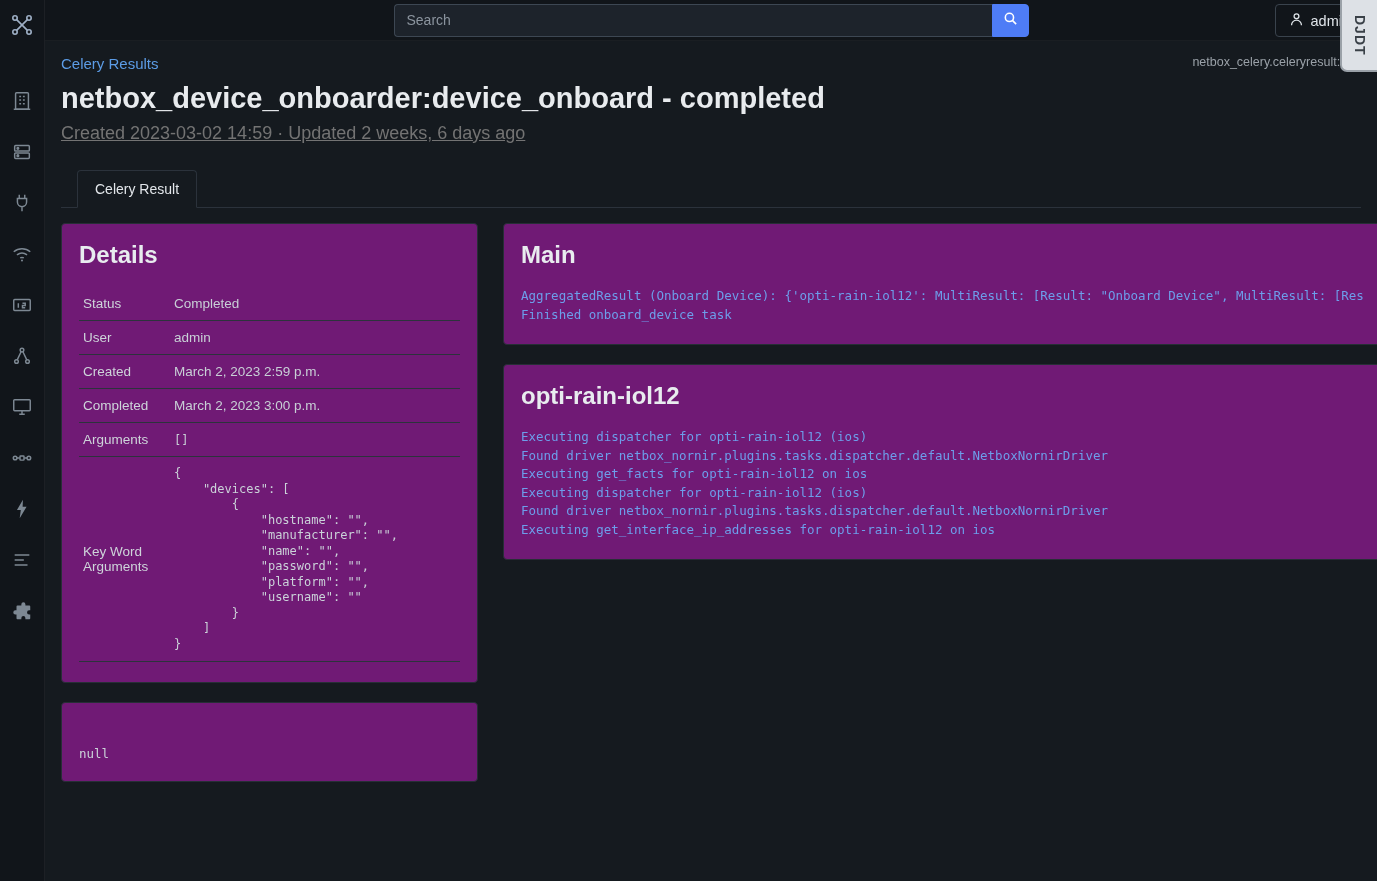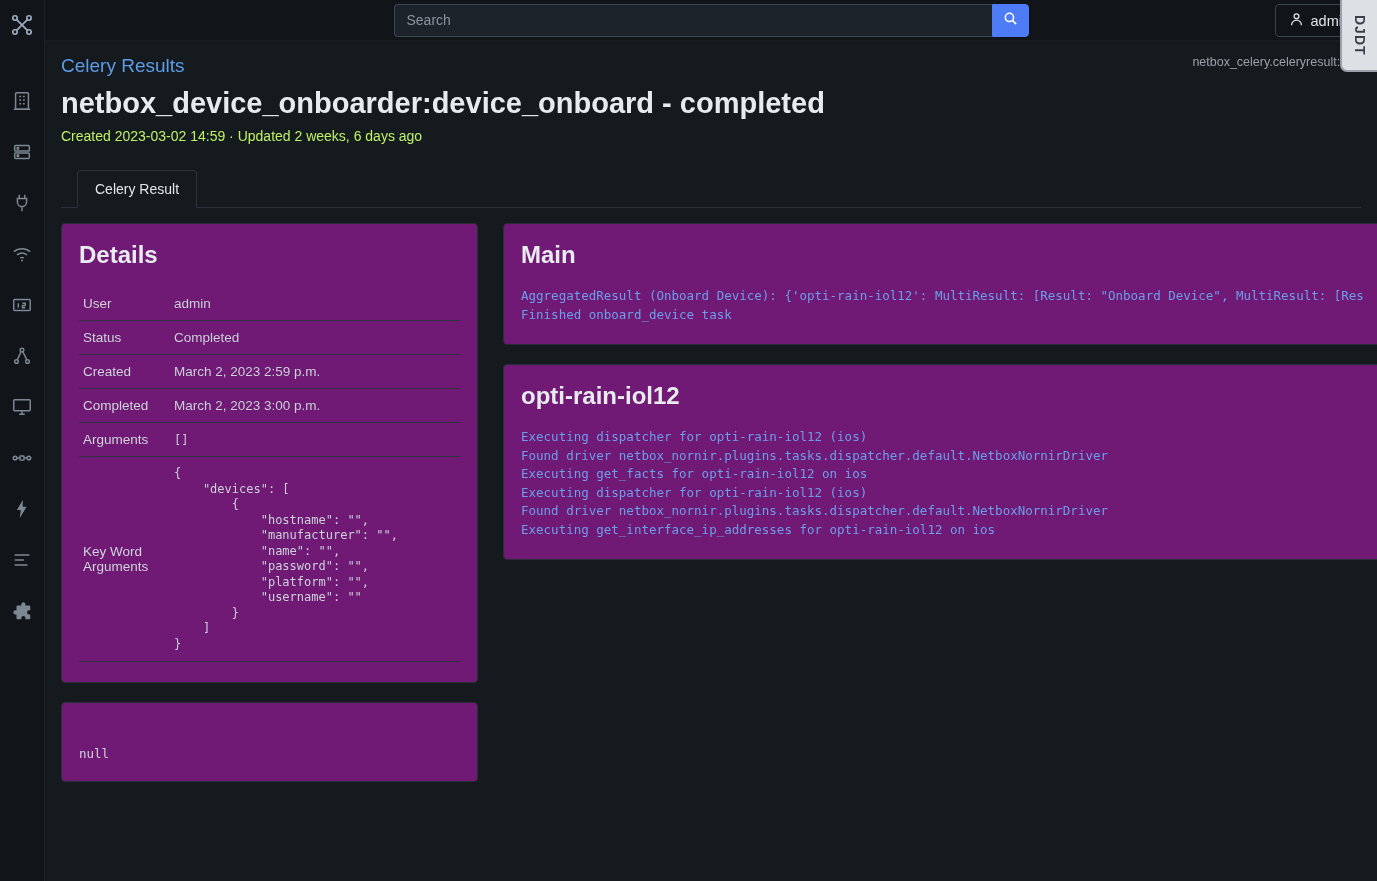--- a/index.html
+++ b/index.html
@@ -50,24 +50,24 @@
   .djdt{
     position:fixed; top:0; right:0; width:37px; height:72px; z-index:50;
     background:#dde1e6; border:2px solid #9aa1a8; border-top:none; border-right:none;
     border-radius:0 0 0 7px; display:flex; align-items:center; justify-content:center;
     writing-mode:vertical-rl; font-weight:bold; font-size:14px; letter-spacing:1px;
     color:#3a4148; cursor:pointer;
   }
   
   .content{flex:1; overflow:auto; padding:14px 16px 24px;}
   .crumbrow{display:flex; justify-content:space-between; align-items:flex-start;}
-  .breadcrumb{color:var(--link); font-size:19px; text-decoration:none; cursor:pointer;}
+  .breadcrumb{color:var(--link); font-size:15px; text-decoration:none; cursor:pointer;}
   .object-id{color:#9aa1a8; font-size:12.5px;}
   h1.page-title{margin:10px 0 8px; font-size:29px; font-weight:700; color:#e8ebee;}
-  .page-meta{color:#bef264; font-size:14px;}
+  .page-meta{color:#737373; font-size:18px;text-decoration:underline;}
   .tabs{margin-top:26px; border-bottom:1px solid #2b323b; padding-left:16px;}
   .tab{
     display:inline-block; padding:10px 17px; margin-bottom:-1px; cursor:pointer;
     border:1px solid #2b323b; border-bottom:1px solid #151a1f;
     border-radius:4px 4px 0 0; color:#e2e6ea; font-size:14px; background:#151a1f;
   }
   .grid{margin-top:15px; display:grid; grid-template-columns:417px 1fr; column-gap:25px; align-items:start;}
   .card{
     background:#701a75; border:1px solid #272e36; border-radius:4px;
     padding:17px 17px 20px; overflow:hidden;
@@ -241,26 +241,26 @@
       </div>
 
       <div class="grid">
 
         <div>
           <section class="card">
             <h2 class="card-title">Details</h2>
             <table class="kv">
               <tbody>
                   <tr>
+                <th>Status</th>
+                <td class="status-green">Completed</td>
+              </tr>
+              <tr>
                 <th>User</th>
                 <td>admin</td>
-              </tr>
-              <tr>
-                <th>Status</th>
-                <td class="status-green">Completed</td>
               </tr>
               <tr>
                 <th>Created</th>
                 <td>March 2, 2023 2:59 p.m.</td>
               </tr>
               <tr>
                 <th>Completed</th>
                 <td>March 2, 2023 3:00 p.m.</td>
               </tr>
               <tr>

